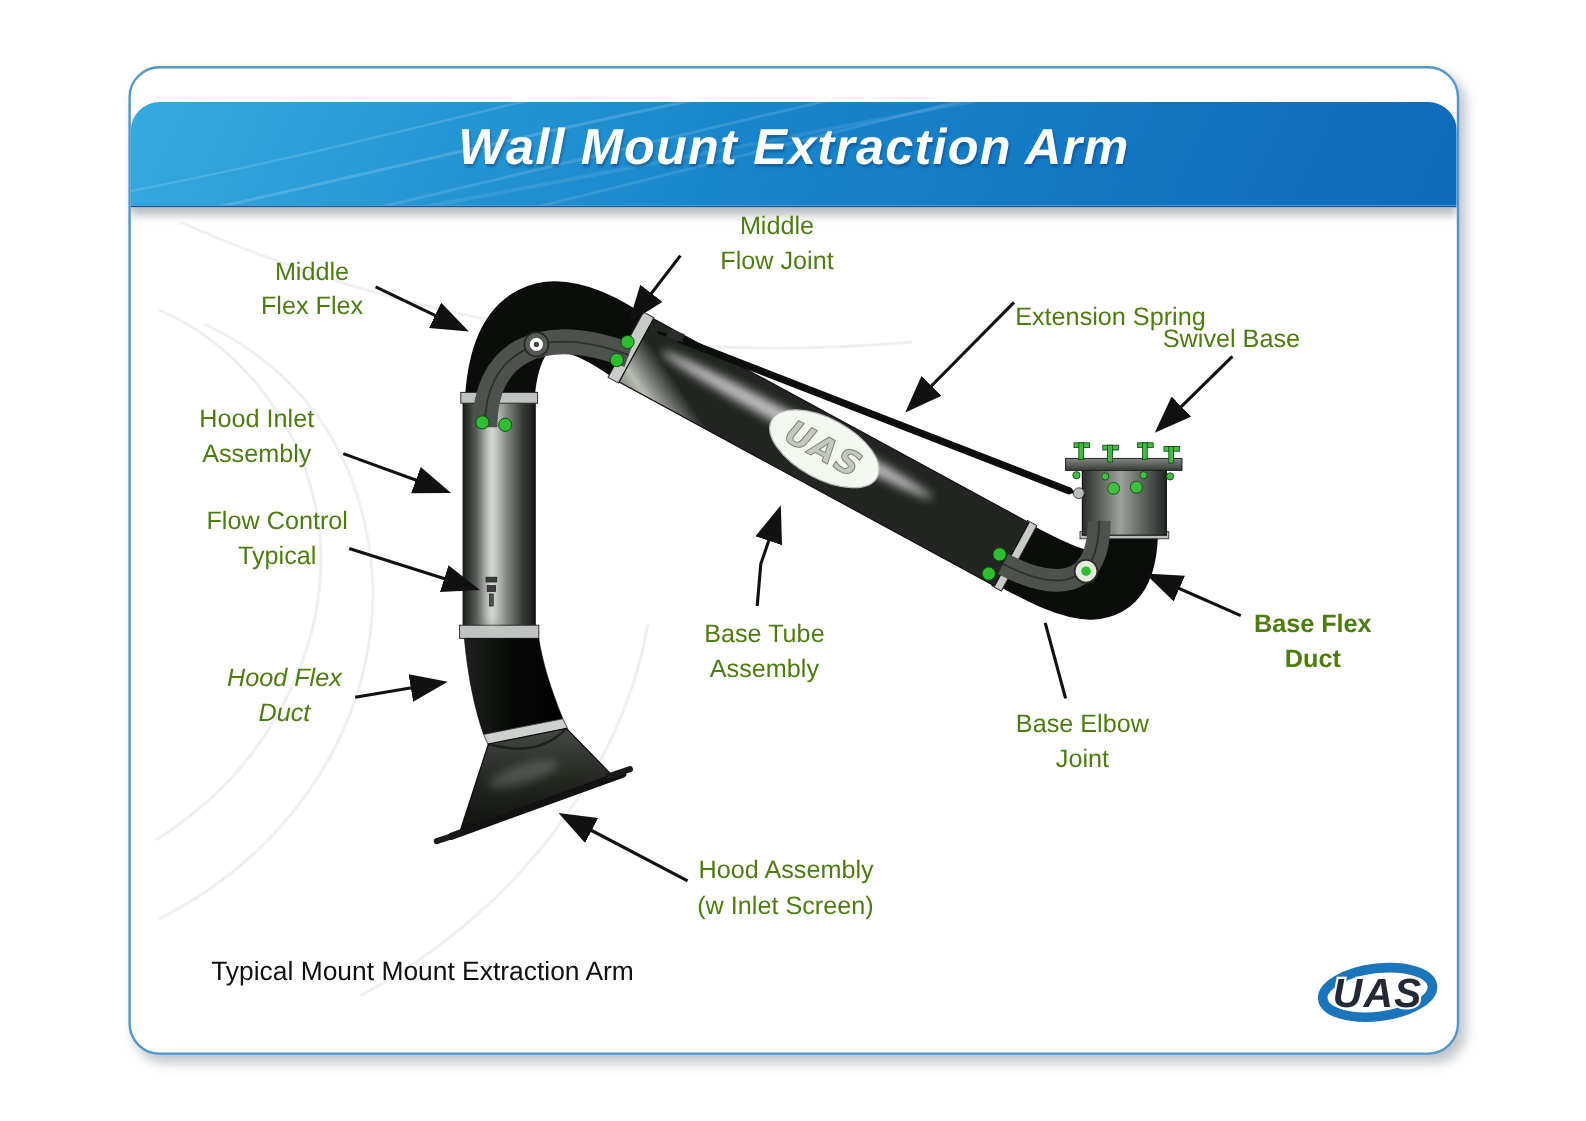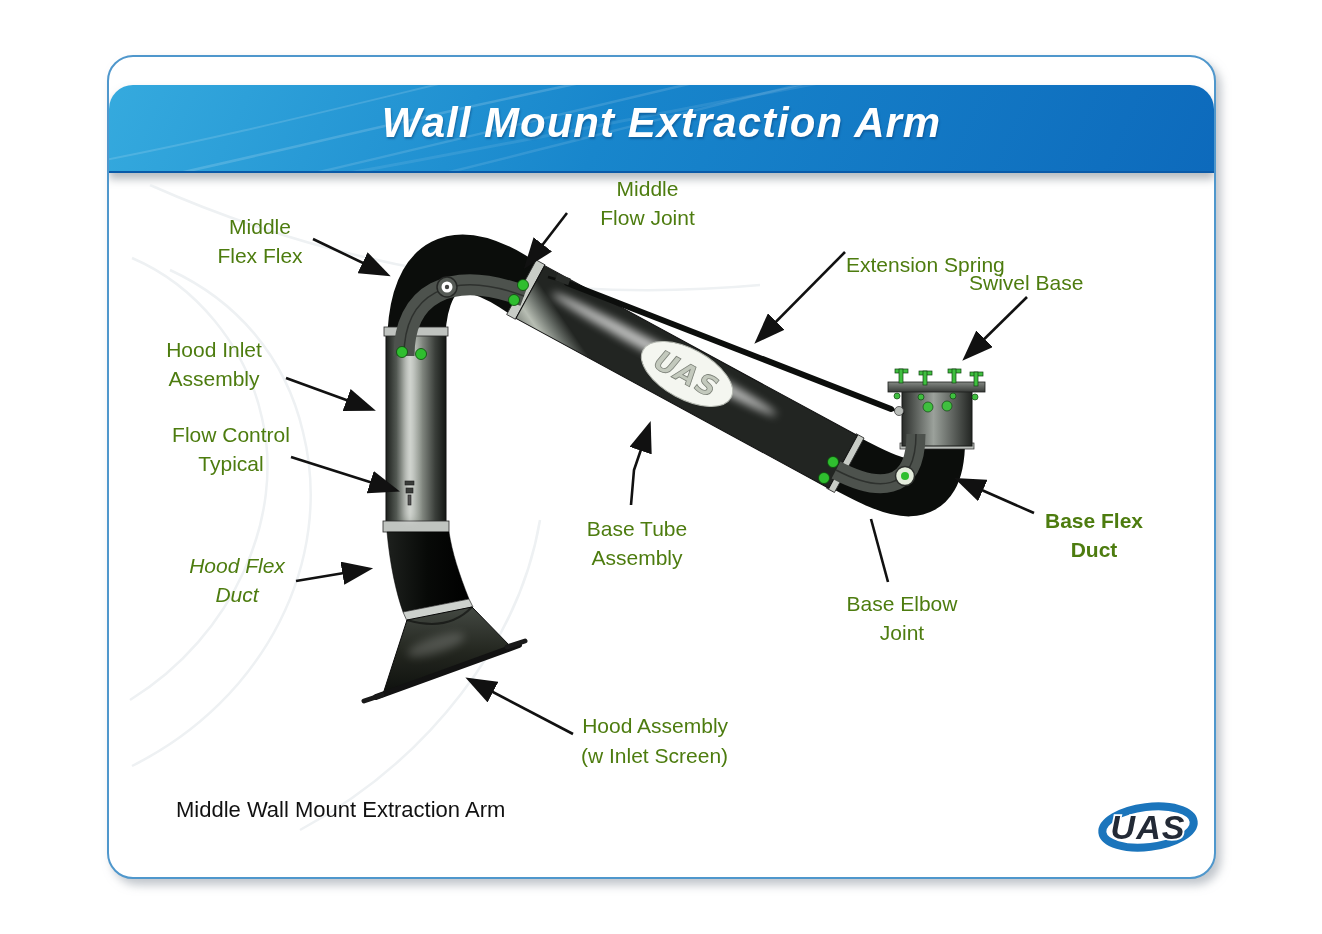--- a/index.html
+++ b/index.html
@@ -268,13 +268,13 @@
 <div class="lbl" style="left:1036px;top:506px;width:116px;font-weight:bold;">
   <span>Base Flex</span>
   <span>Duct</span>
 </div>
 
 <div class="lbl left-align" style="left:581px;top:711px;">
   <span>Hood Assembly</span>
   <span>(w Inlet Screen)</span>
 </div>
 
-<div class="caption">Middle Wall Mount Extraction Arm</div>
+<div class="caption">Typical Mount Mount Extraction Arm</div>
 
 </body></html>

